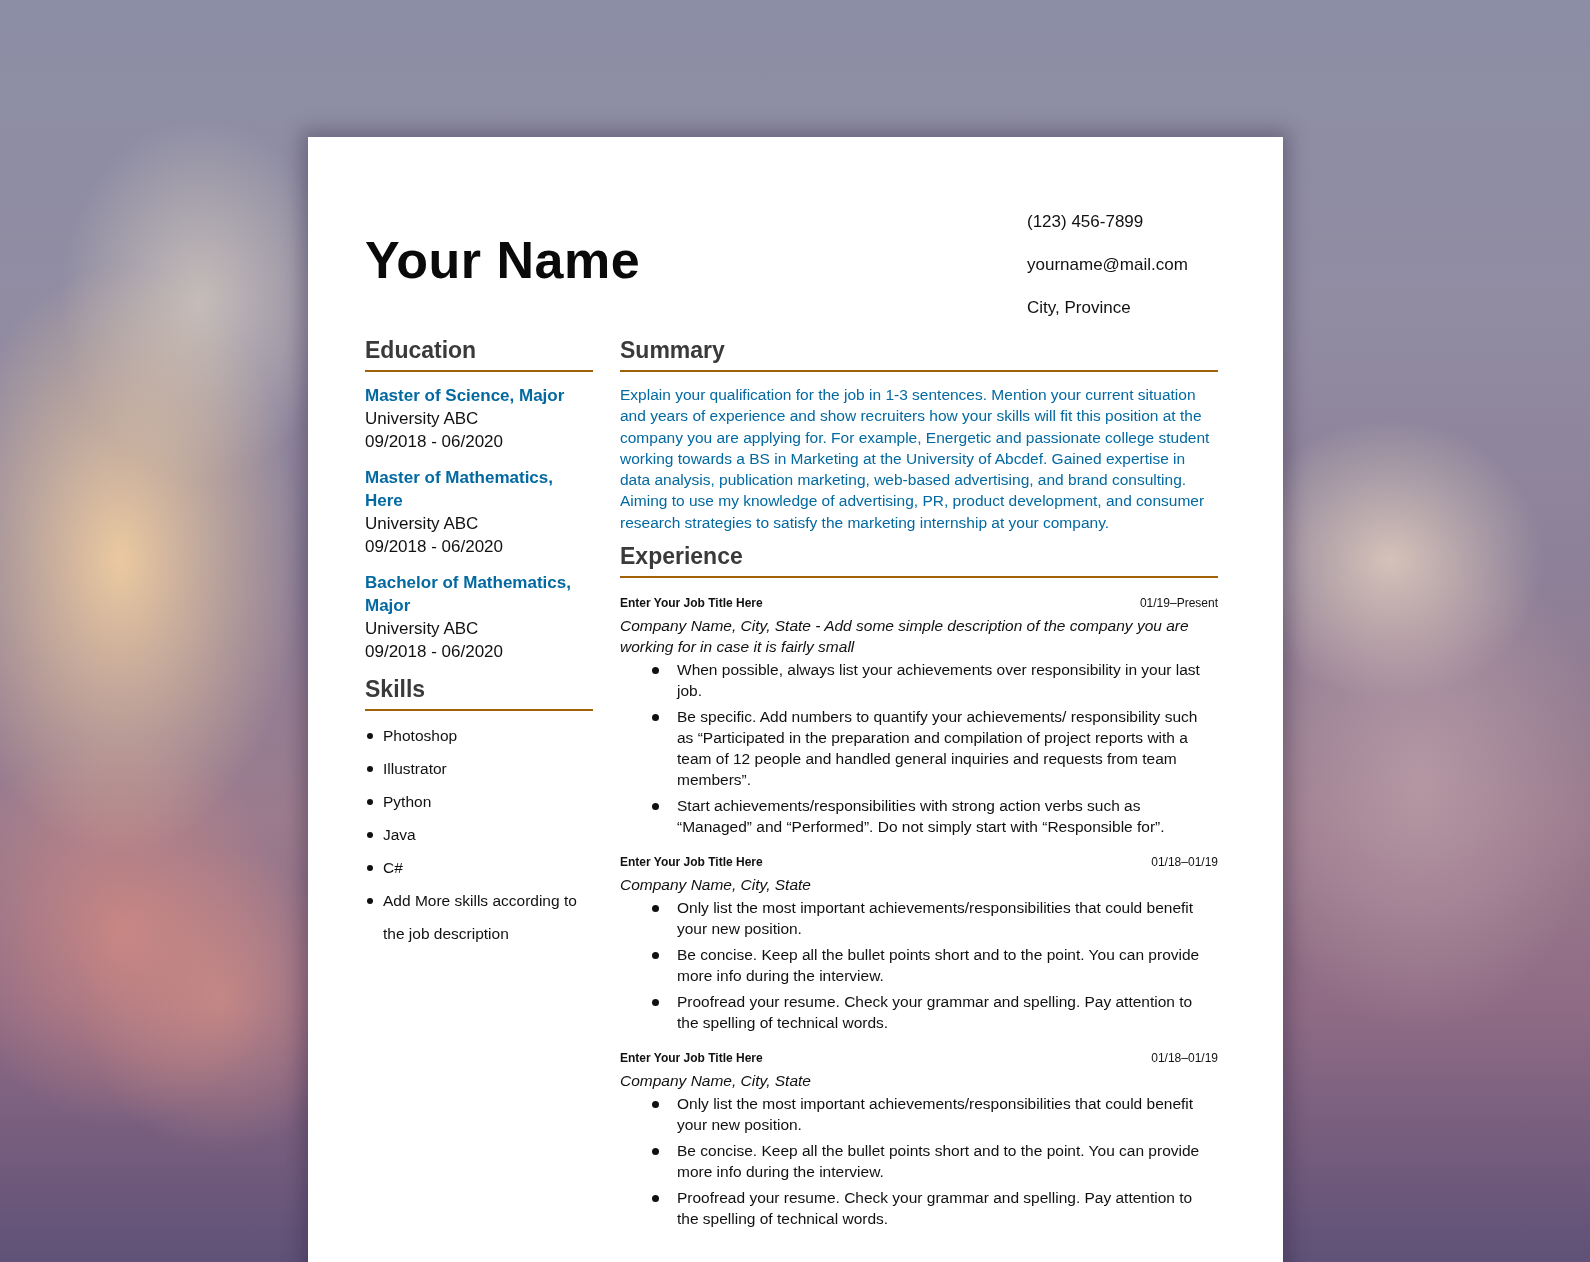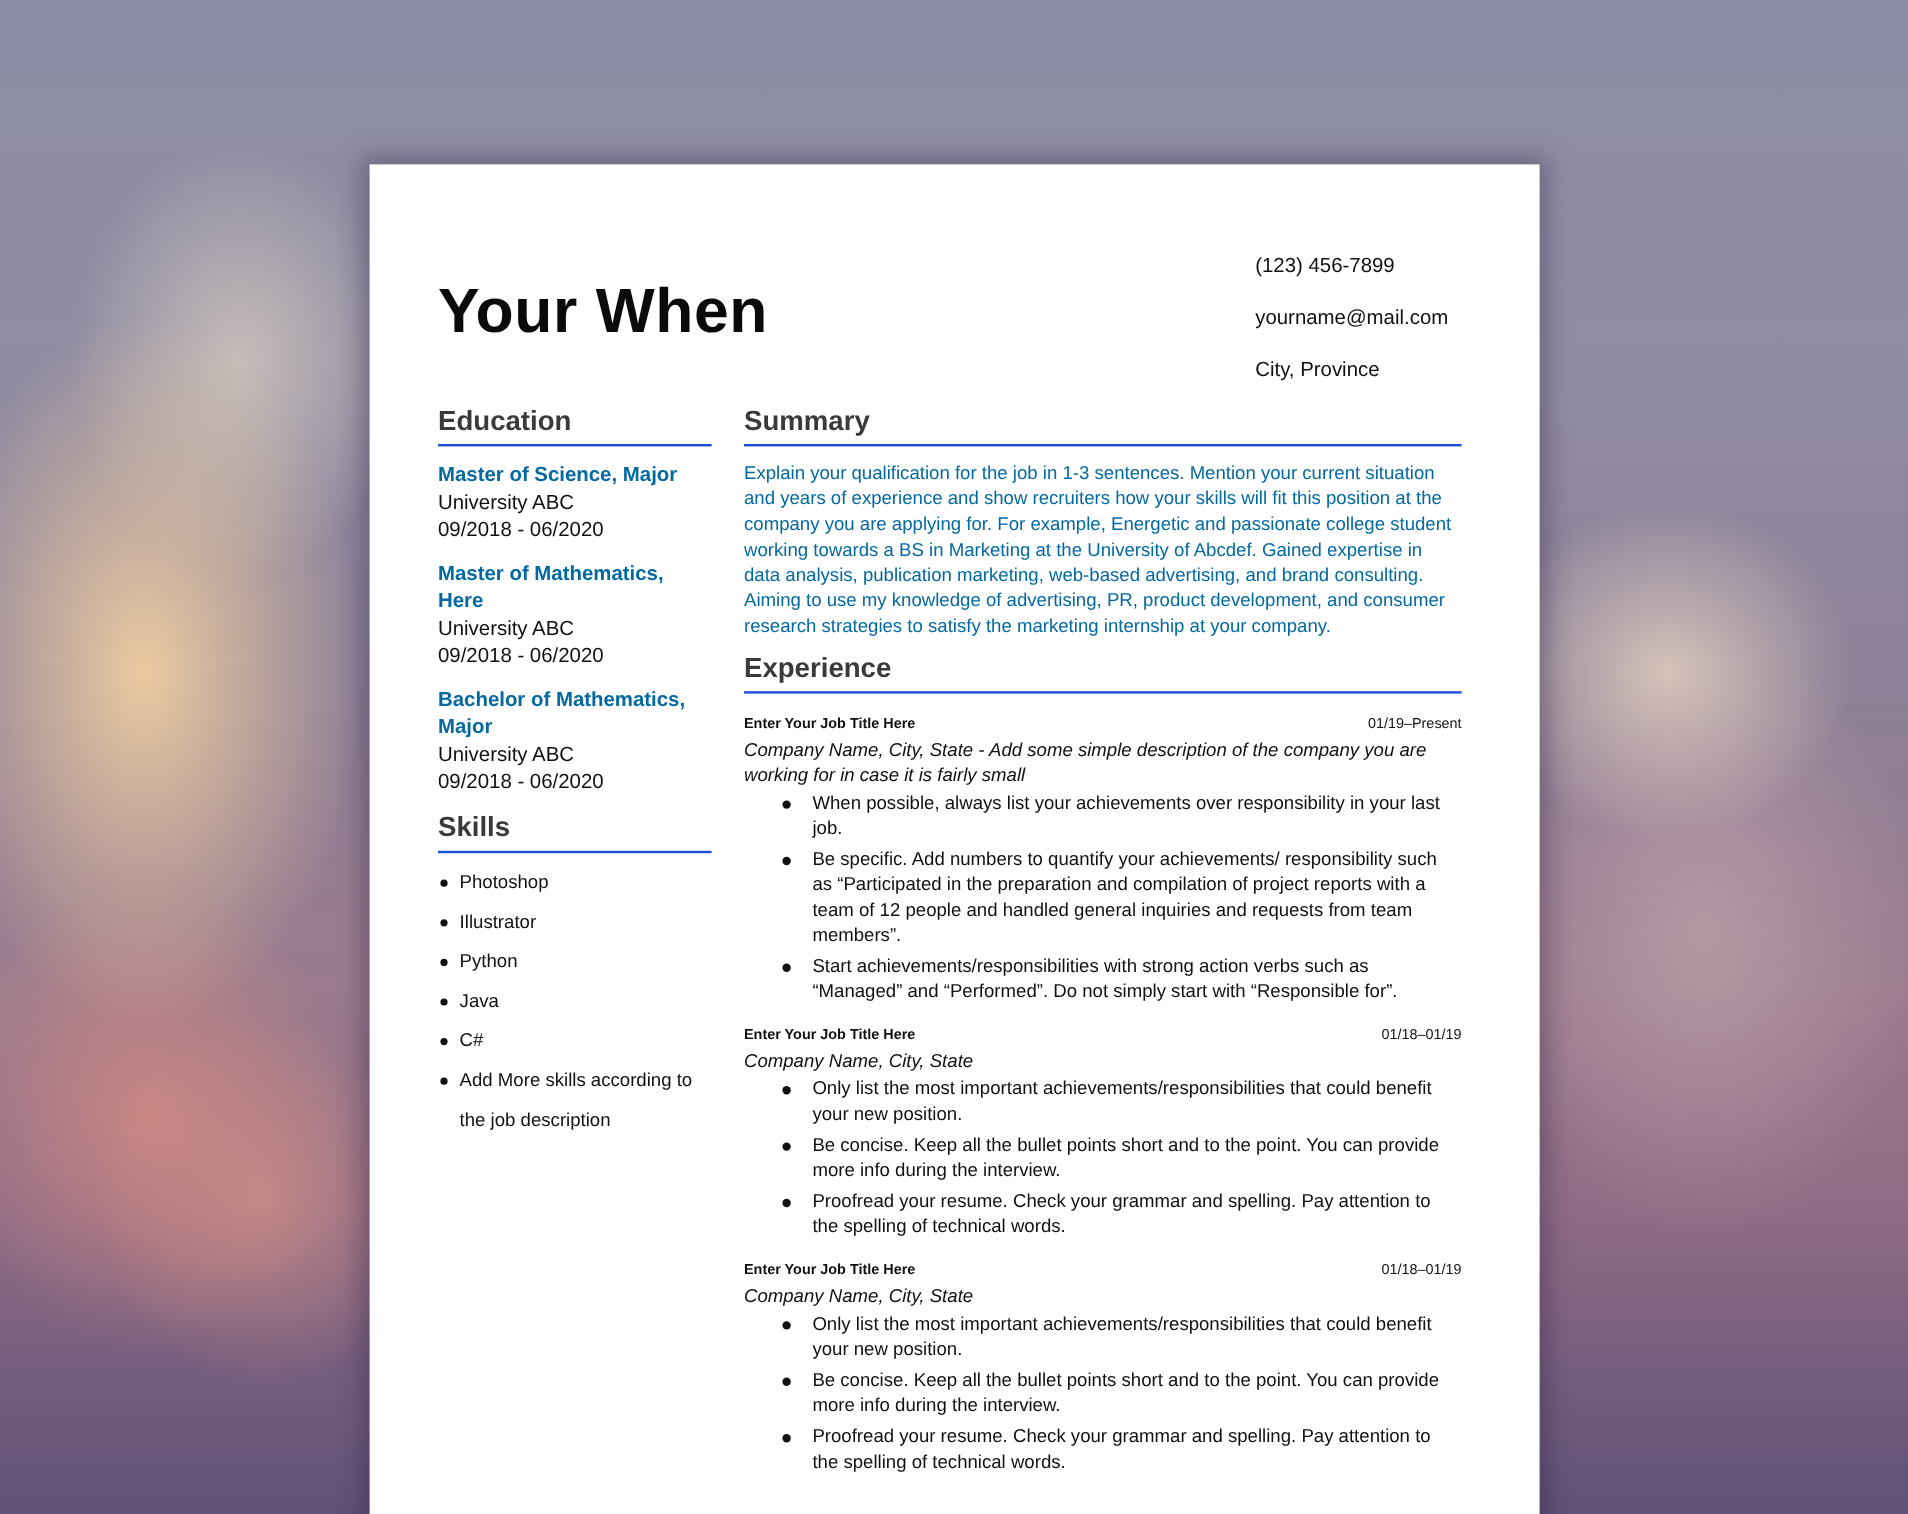--- a/index.html
+++ b/index.html
@@ -30,40 +30,40 @@
     }
     .name {
       position: absolute;
       left: 57px; top: 93px;
       font-size: 52px; font-weight: bold;
       letter-spacing: 0.5px;
       color: #0a0a0a;
     }
     .contact {
       position: absolute;
-      left: 738px; top: 63px;
+      left: 719px; top: 63px;
       font-size: 17px;
       line-height: 43px;
       color: #111;
     }
     .col-left {
       position: absolute;
       left: 57px; top: 200px;
       width: 228px;
     }
     .col-right {
       position: absolute;
       left: 312px; top: 200px;
       width: 598px;
     }
     .section-title {
       font-size: 23px; font-weight: bold;
       color: #3a3a3a;
       padding-bottom: 6px;
-      border-bottom: 2px solid #1d4ed8;
+      border-bottom: 2px solid #a16207;
       margin-bottom: 12px;
     }
     .edu-item { margin-bottom: 13px; font-size: 17px; line-height: 23px; }
     .edu-degree { font-weight: bold; color: #0369a1; }
     .skills { margin-top: 12px; }
     .skills .section-title { margin-bottom: 8px; }
     .skill-list { list-style: none; font-size: 15.5px; line-height: 33px; }
     .skill-list li { position: relative; padding-left: 18px; }
     .skill-list li::before {
       content: ""; position: absolute; left: 2px; top: 14px;
@@ -81,21 +81,21 @@
       width: 7px; height: 7px; border-radius: 50%; background: #111;
     }
     .exp-title { margin-top: 4px; margin-bottom: 4px; }
   </style>
 </head>
 <body>
 
 <div class="bg" data-name="cloudy-sky-background"></div>
 
 <div class="page" data-name="resume-page">
-  <div class="name" data-name="resume-name">Your When</div>
+  <div class="name" data-name="resume-name">Your Name</div>
 
   <div class="contact" data-name="contact-block">
     <div data-name="contact-phone">(123) 456-7899</div>
     <div data-name="contact-email">yourname@mail.com</div>
     <div data-name="contact-location">City, Province</div>
   </div>
 
   <div class="col-left" data-name="left-column">
     <div data-name="education-section">
       <div class="section-title" data-name="education-heading">Education</div>

